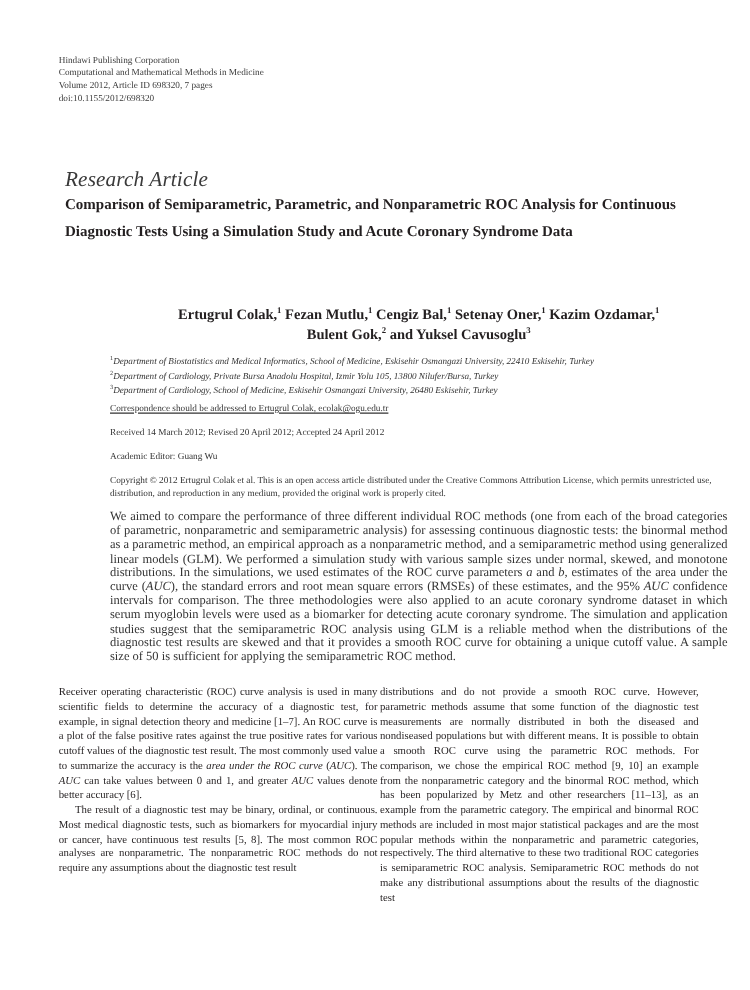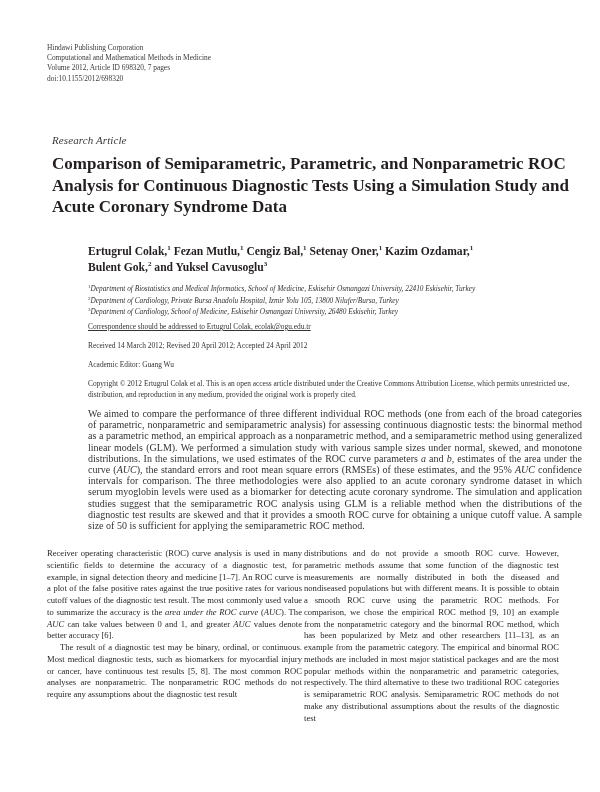--- a/index.html
+++ b/index.html
@@ -5,31 +5,31 @@
     * { margin: 0; padding: 0; box-sizing: border-box; }
     html, body { width: 600px; height: 792px; background: #ffffff; overflow: hidden; }
     body { position: relative; font-family: "Liberation Serif", "DejaVu Serif", serif; color: #231f20; }
 
     .journal-header {
       position: absolute; left: 47px; top: 43px;
       font-size: 7.4px; line-height: 10.2px; color: #3a3a3a;
     }
     .article-type {
       position: absolute; left: 52px; top: 134px;
-      font-style: italic; font-size: 11px; color: #3a3a3a; letter-spacing: 0.1px;
+      font-style: italic; font-size: 17px; color: #3a3a3a; letter-spacing: 0.1px;
     }
     .title {
       position: absolute; left: 52px; top: 153px; width: 540px;
-      font-weight: bold; font-size: 17px; line-height: 21.6px; color: #231f20;
+      font-weight: bold; font-size: 12px; line-height: 21.6px; color: #231f20;
     }
     .block {
       position: absolute; left: 88px; width: 494px;
     }
     .authors {
-      top: 244px; font-weight: bold; font-size: 11.6px; line-height: 15.5px;
+      top: 244px; font-weight: bold; font-size: 11.6px; line-height: 15.5px; text-align: center;
     }
     .authors sup { font-size: 7px; vertical-align: 5px; line-height: 0; }
     .affiliations {
       top: 283px; font-style: italic; font-size: 7.3px; line-height: 11.7px; color: #333;
     }
     .affiliations sup { font-size: 5px; vertical-align: 3px; line-height: 0; font-style: normal; }
     .meta-line {
       font-size: 7.4px; line-height: 10px; color: #333;
     }
     .correspondence { top: 322px; text-decoration: underline; }

